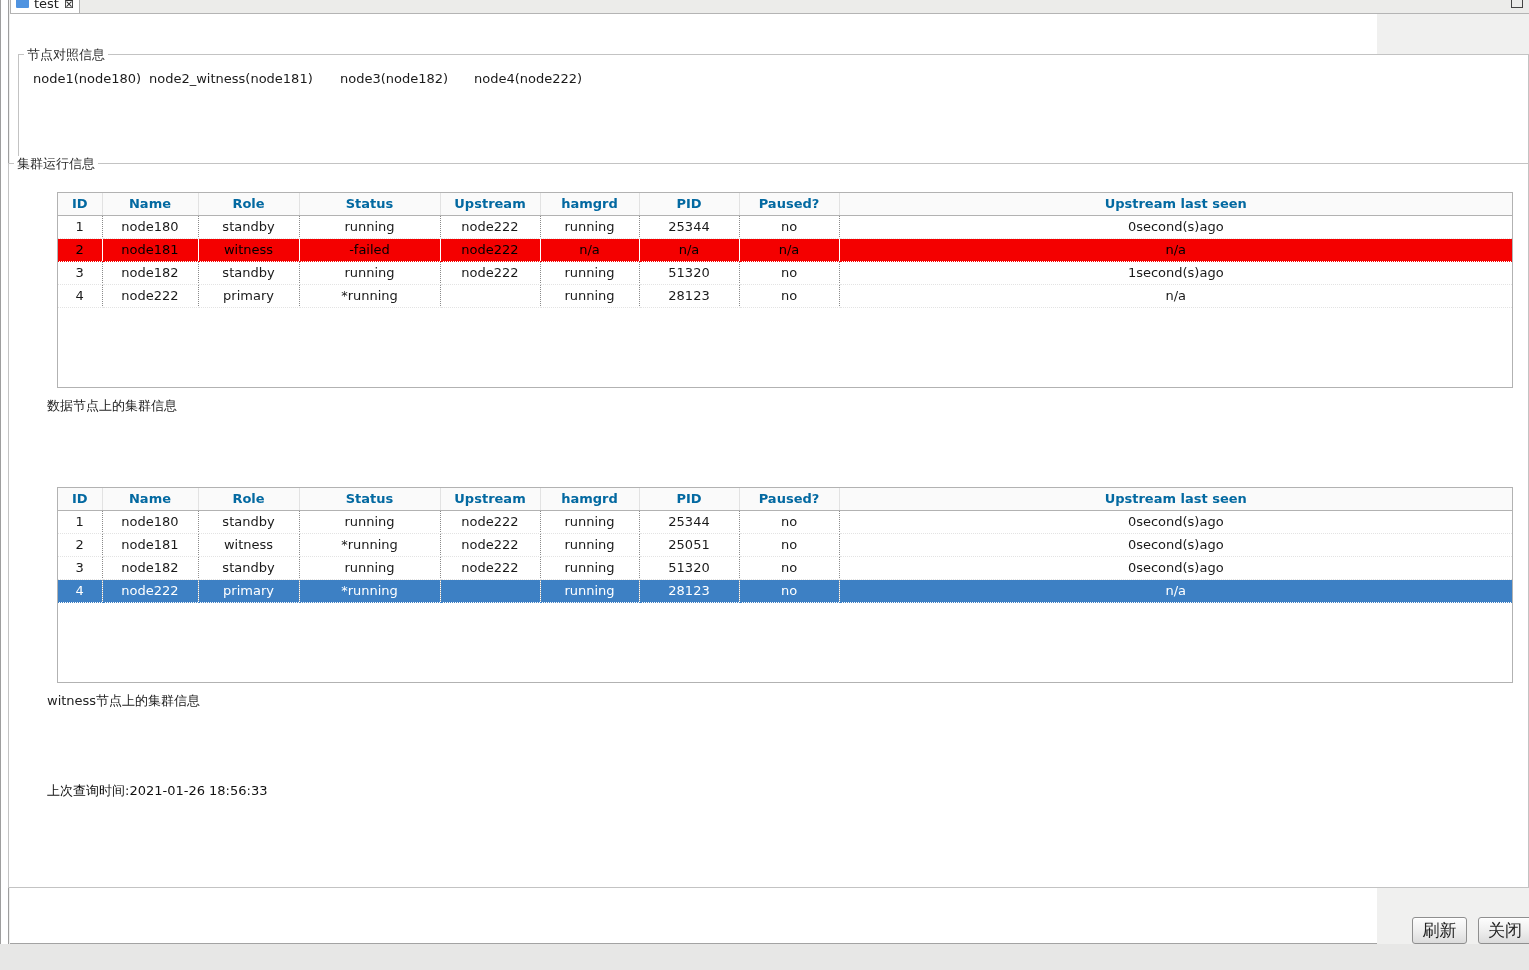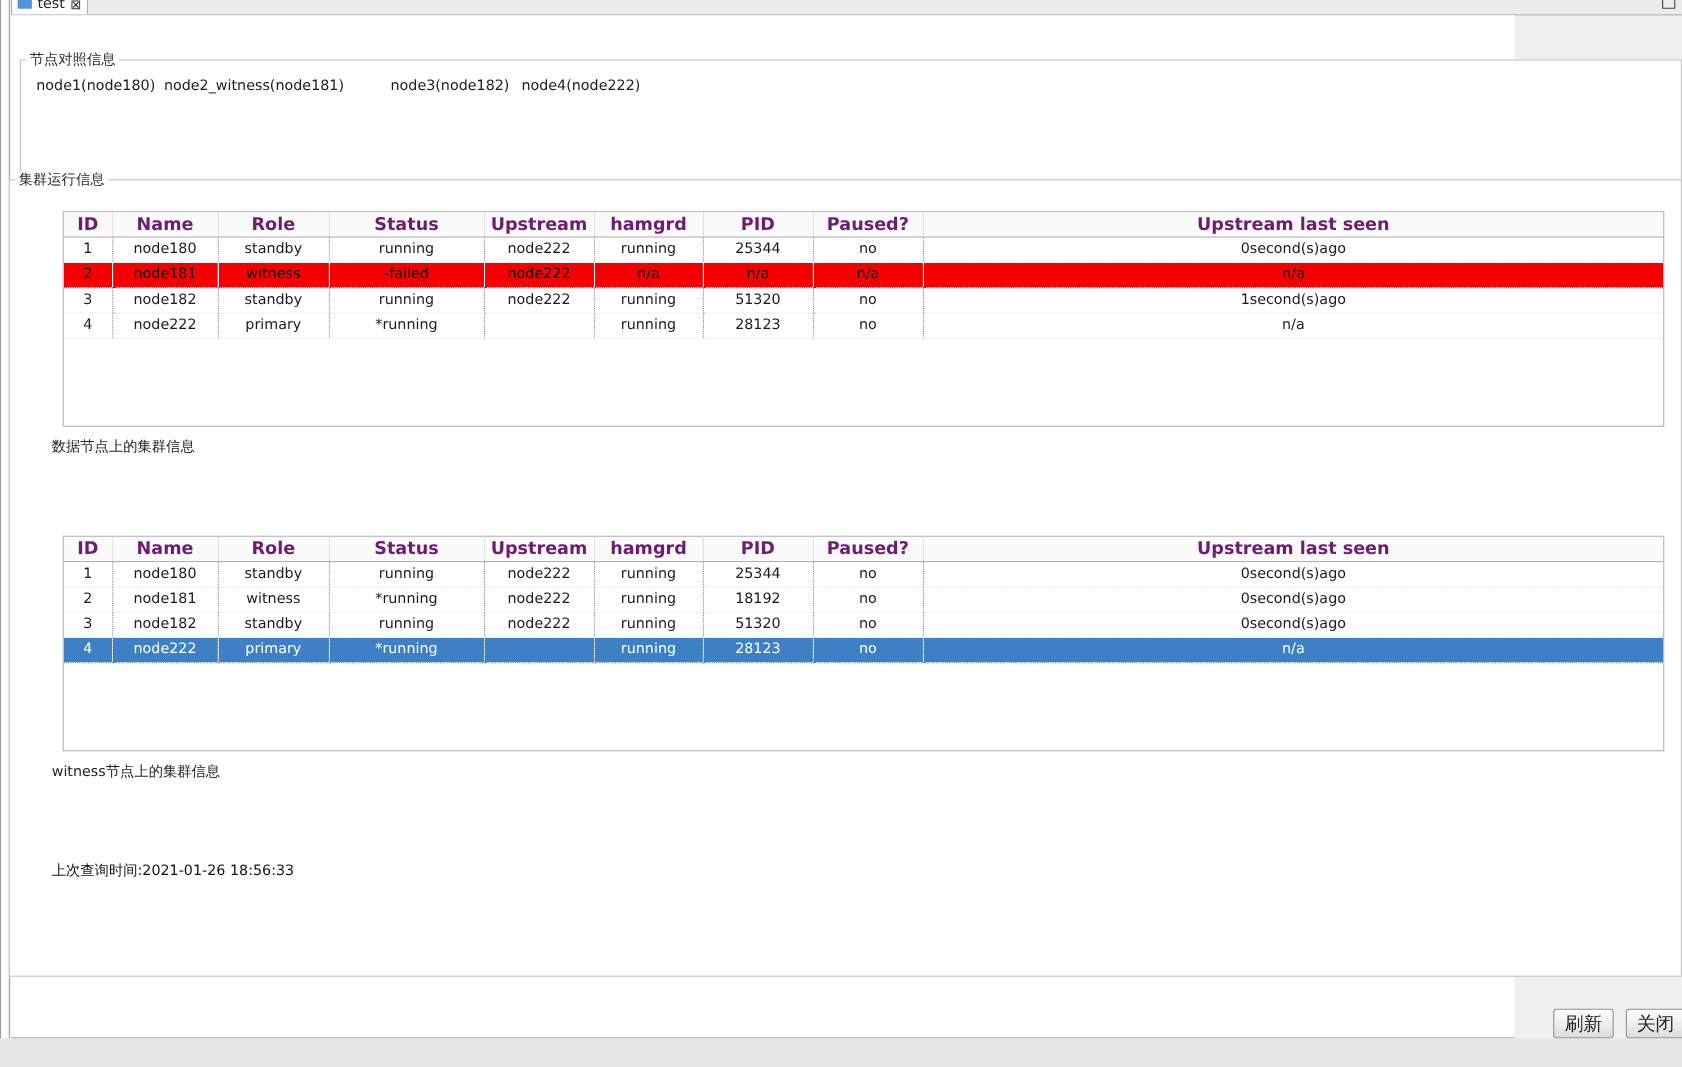--- a/index.html
+++ b/index.html
@@ -37,21 +37,21 @@
                font-size:13px; color:#2b2b2b; line-height:15px; }
 
   .node-item { position:absolute; top:16px; font-size:13px; color:#1a1a1a; white-space:nowrap; }
 
   
   .table-view { position:absolute; left:48px; width:1456px; height:196px; background:#fff;
                 border:1px solid #b2b2b2; overflow:hidden; }
   .tv-data { top:28px; }
   .tv-witness { top:323px; }
   table { width:100%; border-collapse:collapse; table-layout:fixed; }
-  th { height:22px; background:#fafafa; color:#701a75; font-weight:bold; font-size:16px;
+  th { height:22px; background:#fafafa; color:#0369a1; font-weight:bold; font-size:13px;
        text-align:center; border-bottom:1px solid #b2b2b2; border-right:1px solid #e2e2e2; }
   th:last-child { border-right:none; }
   td { height:23px; font-size:13px; text-align:center; border-right:1px dotted #8a8a8a;
        border-bottom:1px dotted #e3e3e3; white-space:nowrap; overflow:hidden; }
   td:last-child { border-right:none;margin-top:23px; }
   tr.error td { background:#f40000; color:#000; border-right-color:rgba(255,255,255,.85);
                 border-bottom-color:#f40000; }
   tr.selected td { background:#3d80c4; color:#fff; border-right-color:rgba(0,0,0,.35);
                    border-bottom-color:#3d80c4; }
 
@@ -84,21 +84,21 @@
     </div>
   </div>
   <span class="restore-btn"></span>
 
   <div class="main-panel">
 
     <div class="groupbox gb-nodes">
       <span class="gb-legend">节点对照信息</span>
       <span class="node-item" style="left:14px">node1(node180)</span>
       <span class="node-item" style="left:130px">node2_witness(node181)</span>
-      <span class="node-item" style="left:336px">node3(node182)</span>
+      <span class="node-item" style="left:321px">node3(node182)</span>
       <span class="node-item" style="left:455px">node4(node222)</span>
     </div>
 
     <div class="groupbox gb-cluster">
       <span class="gb-legend">集群运行信息</span>
 
       <div class="table-view tv-data">
         <table>
           <colgroup>
             <col style="width:44px">
@@ -212,21 +212,21 @@
                 <td>no</td>
                 <td>0second(s)ago</td>
               </tr>
               <tr class="normal">
                 <td>2</td>
                 <td>node181</td>
                 <td>witness</td>
                 <td>*running</td>
                 <td>node222</td>
                 <td>running</td>
-                <td>18192</td>
+                <td>25051</td>
                 <td>no</td>
                 <td>0second(s)ago</td>
               </tr>
               <tr class="normal">
                 <td>3</td>
                 <td>node182</td>
                 <td>standby</td>
                 <td>running</td>
                 <td>node222</td>
                 <td>running</td>

